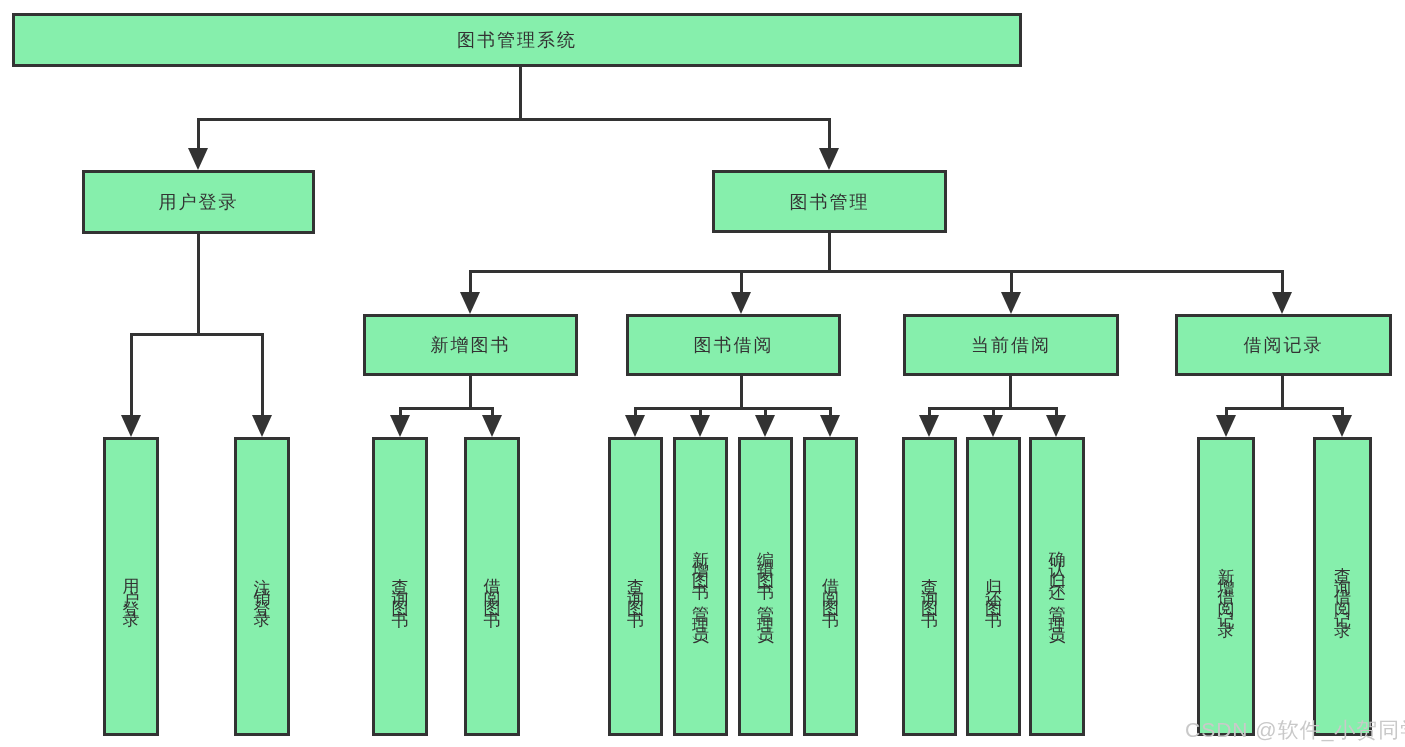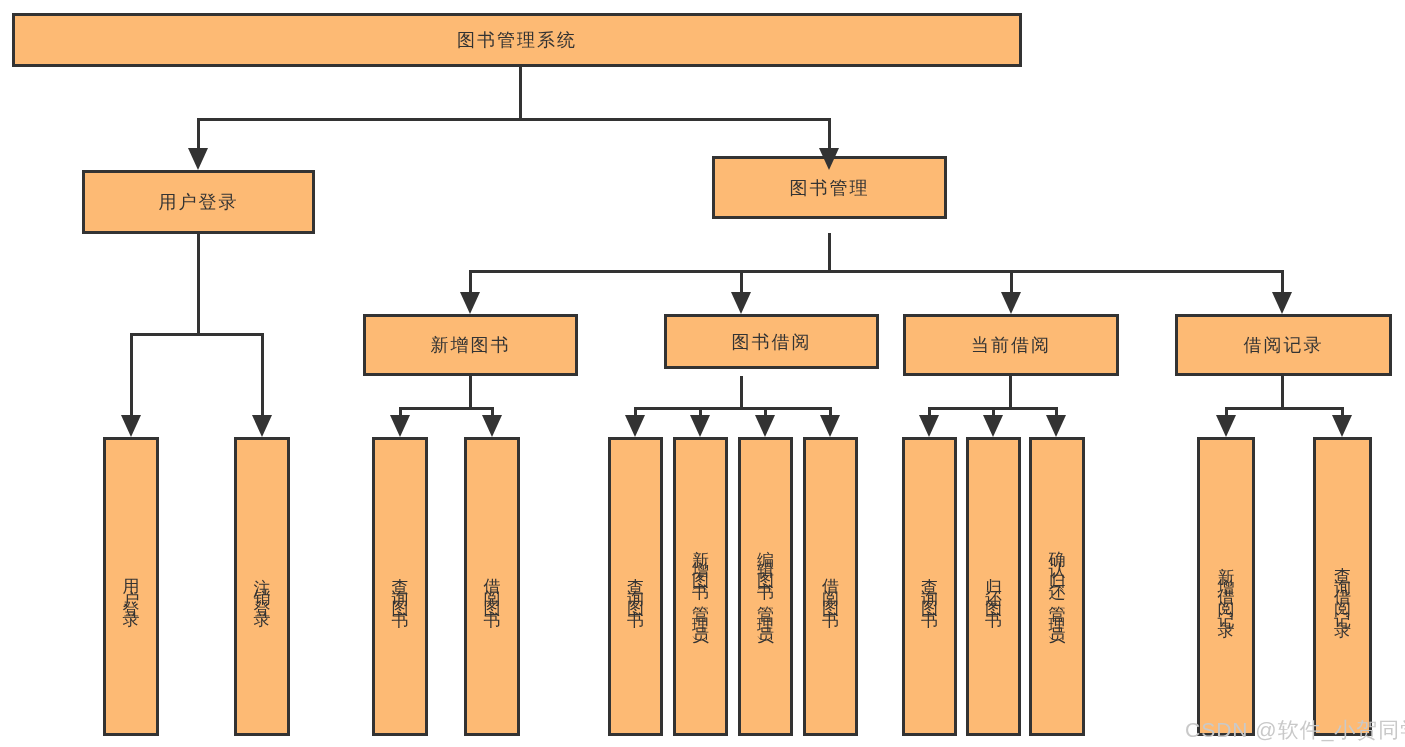--- a/index.html
+++ b/index.html
@@ -12,21 +12,21 @@
     position: relative;
     width: 1405px;
     height: 747px;
     background: #ffffff;
     overflow: hidden;
   }
   .box {
     position: absolute;
     box-sizing: border-box;
     border: 3px solid #333333;
-    background: #fdba74;
+    background: #86efac;
     color: #333333;
     display: flex;
     align-items: center;
     justify-content: center;
     text-align: center;
   }
   .hlabel {
     font-size: 18px;
     letter-spacing: 2px;
     white-space: nowrap;
@@ -72,29 +72,29 @@
 <div id="canvas">
 
   <div class="box" style="left:12px; top:13px; width:1010px; height:54px;">
     <span class="hlabel">图书管理系统</span>
   </div>
 
   <div class="box" style="left:82px; top:170px; width:233px; height:64px;">
     <span class="hlabel">用户登录</span>
   </div>
 
-  <div class="box" style="left:712px; top:156px; width:235px; height:63px;">
+  <div class="box" style="left:712px; top:170px; width:235px; height:63px;">
     <span class="hlabel">图书管理</span>
   </div>
 
   <div class="box" style="left:363px; top:314px; width:215px; height:62px;">
     <span class="hlabel">新增图书</span>
   </div>
 
-  <div class="box" style="left:664px; top:314px; width:215px; height:55px;">
+  <div class="box" style="left:626px; top:314px; width:215px; height:62px;">
     <span class="hlabel">图书借阅</span>
   </div>
 
   <div class="box" style="left:903px; top:314px; width:216px; height:62px;">
     <span class="hlabel">当前借阅</span>
   </div>
 
   <div class="box" style="left:1175px; top:314px; width:217px; height:62px;">
     <span class="hlabel">借阅记录</span>
   </div>

